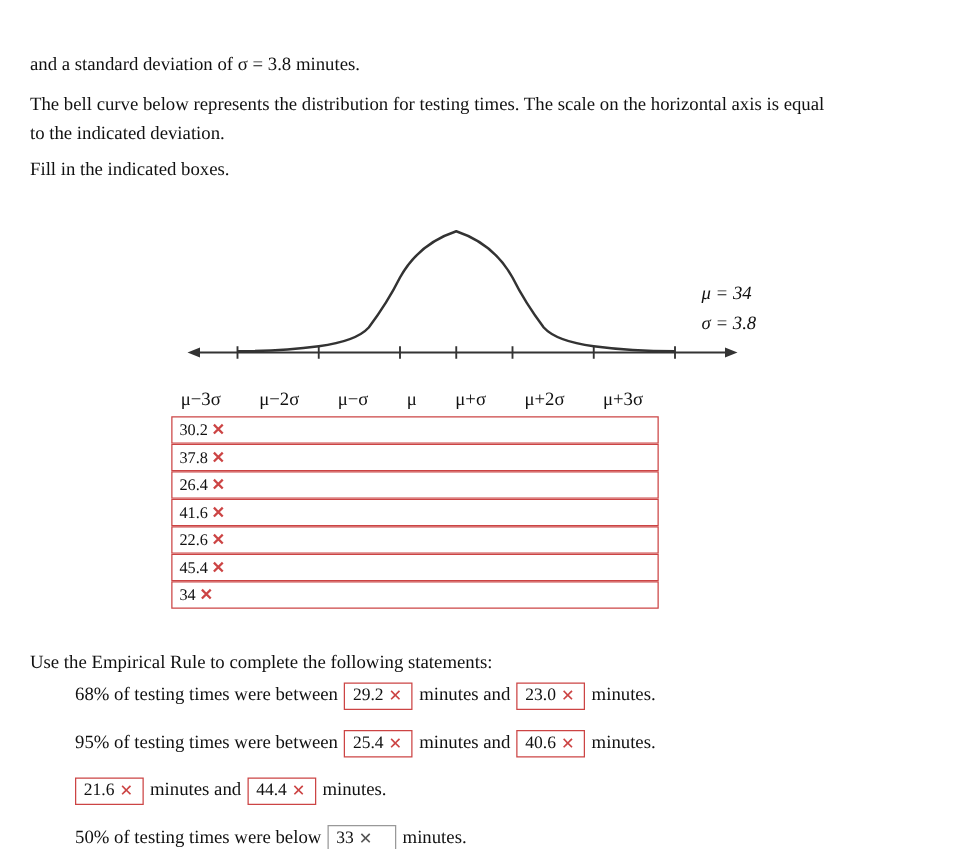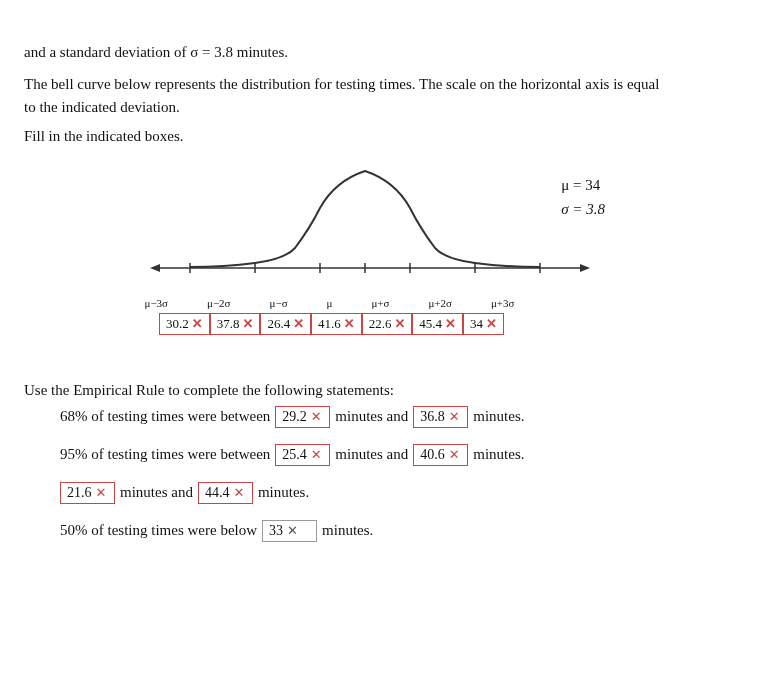--- a/index.html
+++ b/index.html
@@ -14,21 +14,21 @@
     }
     .intro-text {
       line-height: 1.5;
       margin-bottom: 10px;
     }
     .bell-desc {
       line-height: 1.5;
       margin-bottom: 10px;
     }
     .fill-text {
-      margin-bottom: 18px;
+      margin-bottom: 32px;
     }
     .chart-area {
       position: relative;
       width: 100%;
       display: flex;
       flex-direction: column;
       align-items: center;
       margin-bottom: 10px;
     }
     .mu-sigma-box {
@@ -41,21 +41,22 @@
     .bell-svg-wrap {
       width: 520px;
       position: relative;
     }
     .answer-row {
       display: flex;
       justify-content: center;
       gap: 0;
       margin-top: 4px;
       width: 420px;
-      margin: 4px auto 16px auto;
+      margin: 4px auto 4px auto;
+      flex-direction: column;
     }
     .answer-cell {
       border: 1.5px solid #c44;
       padding: 2px 6px;
       font-size: 13px;
       display: flex;
       align-items: center;
       gap: 3px;
       background: #fff;
     }
@@ -112,21 +113,21 @@
 <div class="bell-desc">
   <span>The bell curve below represents the distribution for testing times. The scale on the horizontal axis is equal</span><br>
   <span>to the indicated deviation.</span>
 </div>
 
 <div class="fill-text">Fill in the indicated boxes.</div>
 
 <div class="chart-area">
 
   <div class="mu-sigma-box">
-    <div style="">μ = 34</div>
+    <div style="font-style:italic;margin-top:36px;">μ = 34</div>
     <div style="font-style:italic;">σ = 3.8</div>
   </div>
 
   <div class="bell-svg-wrap">
     <svg width="480" height="130" viewBox="0 0 480 130">
 
       <line x1="30" y1="105" x2="460" y2="105" stroke="#333" stroke-width="1.5"></line>
 
       <line x1="65" y1="100" x2="65" y2="110" stroke="#333" stroke-width="1.5"></line>
       <line x1="130" y1="100" x2="130" y2="110" stroke="#333" stroke-width="1.5"></line>
@@ -136,21 +137,21 @@
       <line x1="350" y1="100" x2="350" y2="110" stroke="#333" stroke-width="1.5"></line>
       <line x1="415" y1="100" x2="415" y2="110" stroke="#333" stroke-width="1.5"></line>
 
       <polygon points="25,105 35,101 35,109" fill="#333"></polygon>
       <polygon points="465,105 455,101 455,109" fill="#333"></polygon>
 
       <path d="M 65,104 Q 100,104 130,100 Q 160,96 170,85 Q 185,65 195,45 Q 210,18 240,8 Q 270,18 285,45 Q 295,65 310,85 Q 320,96 350,100 Q 380,104 415,104" fill="none" stroke="#333" stroke-width="2"></path>
     </svg>
 
     
-    <div style="display:flex; justify-content:space-between; width:370px; margin:0 auto; font-size:11px; margin-top:0px; margin-left:20px;">
+    <div style="display:flex; justify-content:space-between; width:370px; margin:0 auto; font-size:15px; margin-top:0px; margin-left:20px;">
       <span>μ−3σ</span>
       <span>μ−2σ</span>
       <span>μ−σ</span>
       <span>μ</span>
       <span>μ+σ</span>
       <span>μ+2σ</span>
       <span>μ+3σ</span>
     </div>
 
     
@@ -191,21 +192,21 @@
   <div class="empirical-title">Use the Empirical Rule to complete the following statements:</div>
 
   <div class="statement-row">
     <span>68% of testing times were between</span>
     <span class="input-box wrong">
       <span>29.2</span>
       <span class="x-mark">✕</span>
     </span>
     <span>minutes and</span>
     <span class="input-box wrong">
-      <span>36.8</span>
+      <span>23.0</span>
       <span class="x-mark">✕</span>
     </span>
     <span>minutes.</span>
   </div>
 
   <div class="statement-row">
     <span>95% of testing times were between</span>
     <span class="input-box wrong">
       <span>25.4</span>
       <span class="x-mark">✕</span>

